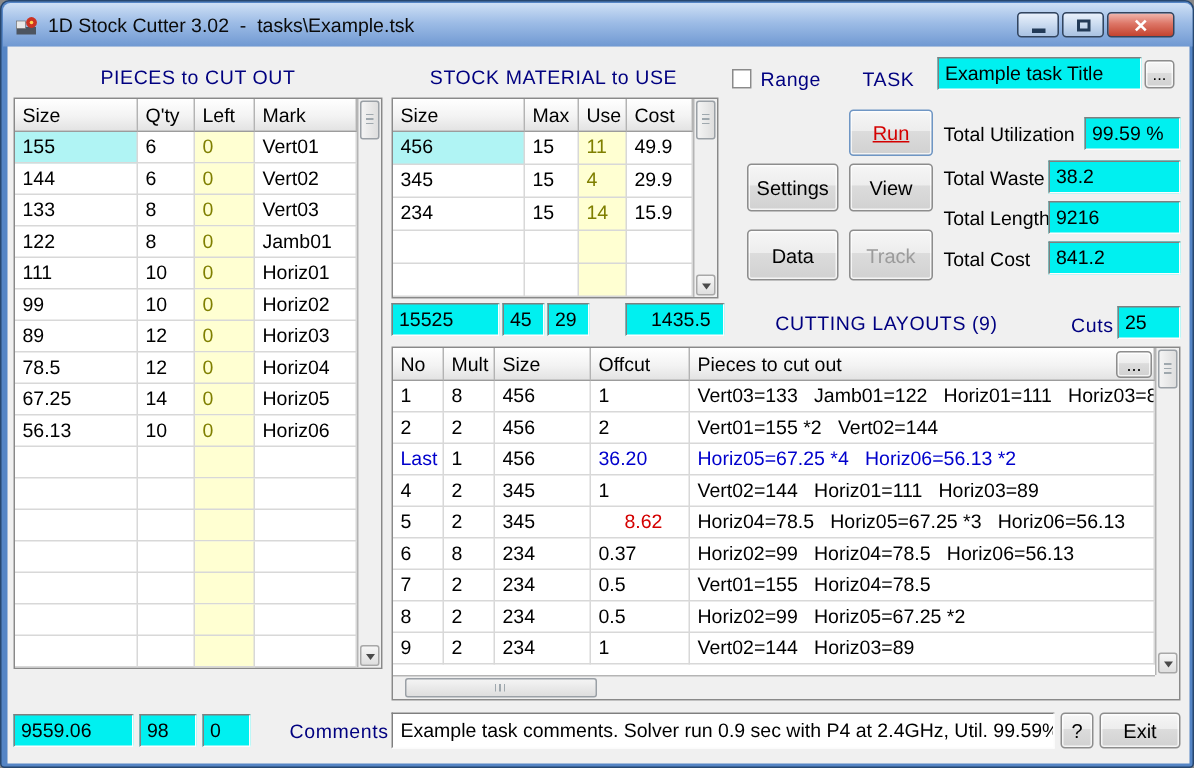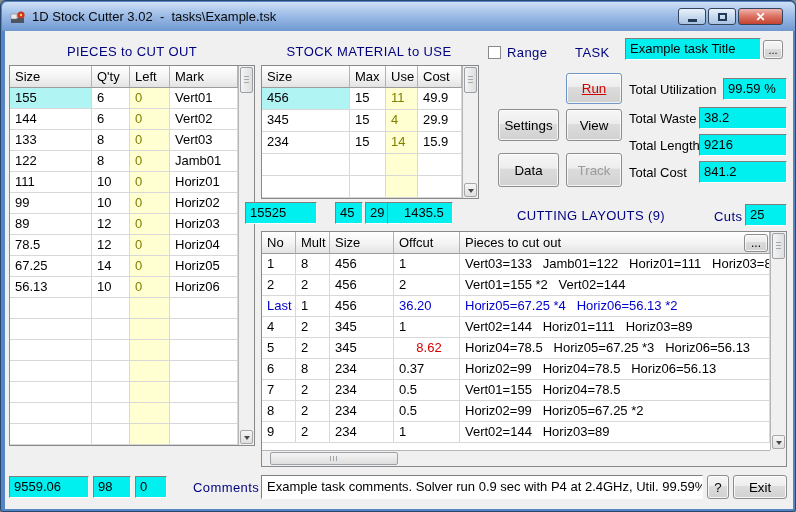--- a/index.html
+++ b/index.html
@@ -274,24 +274,24 @@
         <div class="cell sc2"></div>
         <div class="cell sc3 yellow"></div>
         <div class="cell sc4"></div>
       </div>
     <div class="vscroll">
       <div class="vthumb"></div>
       <div class="sb-down"></div>
     </div>
   </div>
 
-  <div class="cyan" style="left:244px;top:201px;width:72px;height:22px;">15525</div>
+  <div class="cyan" style="left:260px;top:201px;width:72px;height:22px;">15525</div>
   <div class="cyan" style="left:334px;top:201px;width:28px;height:22px;">45</div>
   <div class="cyan" style="left:364px;top:201px;width:28px;height:22px;">29</div>
-  <div class="cyan" style="left:386px;top:201px;width:66px;height:22px;padding-left:16px;">1435.5</div>
+  <div class="cyan" style="left:416px;top:201px;width:66px;height:22px;padding-left:16px;">1435.5</div>
 
   <button class="btn run-btn" style="left:565px;top:72px;width:56px;height:31px;">Run</button>
   <button class="btn" style="left:497px;top:108px;width:61px;height:32px;">Settings</button>
   <button class="btn" style="left:565px;top:108px;width:56px;height:32px;">View</button>
   <button class="btn" style="left:497px;top:152px;width:61px;height:34px;">Data</button>
   <button class="btn disabled" style="left:565px;top:152px;width:56px;height:34px;">Track</button>
 
   <div class="blk-lbl" style="left:628px;top:81px;">Total Utilization</div>
   <div class="cyan" style="left:722px;top:77px;width:64px;height:22px;">99.59 %</div>
   <div class="blk-lbl" style="left:628px;top:110px;">Total Waste</div>

